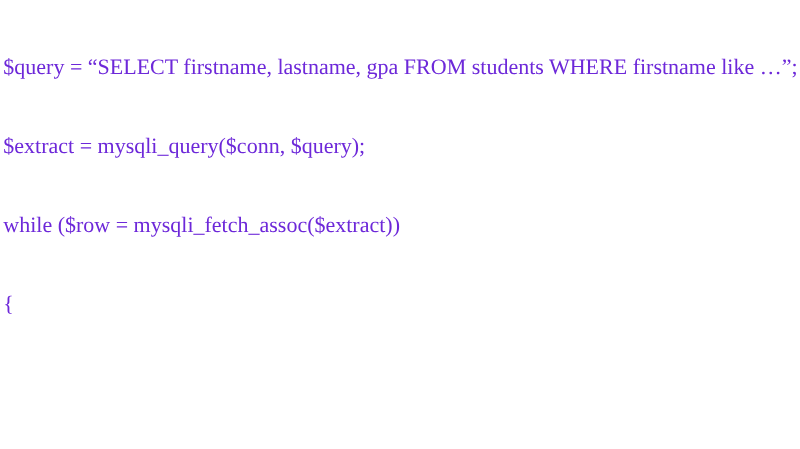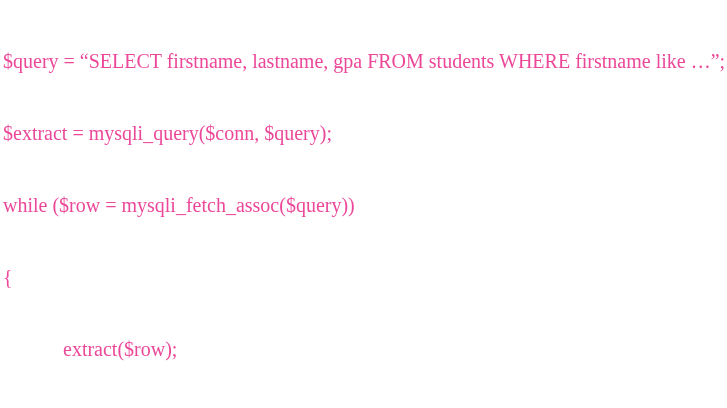--- a/index.html
+++ b/index.html
@@ -13,39 +13,38 @@
     overflow: hidden;
   }
   .code-block {
     box-sizing: border-box;
     width: 727px;
     height: 408px;
     padding: 1px 0 0 3px;
     font-family: "Liberation Serif", "DejaVu Serif", serif;
     font-size: 20px;
     line-height: 24px;
-    color: #ec4899;
+    color: #6d28d9;
     white-space: pre;
   }
   .code-line {
     height: 24px;
     white-space: pre;
   }
   .i0 { padding-left: 0; }
   .i1 { padding-left: 60px; }
 </style>
 </head>
 <body>
 
 <div class="code-block">
   <div class="code-line i0">$query = “SELECT firstname, lastname, gpa FROM students WHERE firstname like …”;</div>
   <div class="code-line i0">$extract = mysqli_query($conn, $query);</div>
-  <div class="code-line i0">while ($row = mysqli_fetch_assoc($query))</div>
+  <div class="code-line i0">while ($row = mysqli_fetch_assoc($extract))</div>
   <div class="code-line i0">{</div>
-  <div class="code-line i1">extract($row);</div>
   
   
   
   
   
   
   
   
   
   

